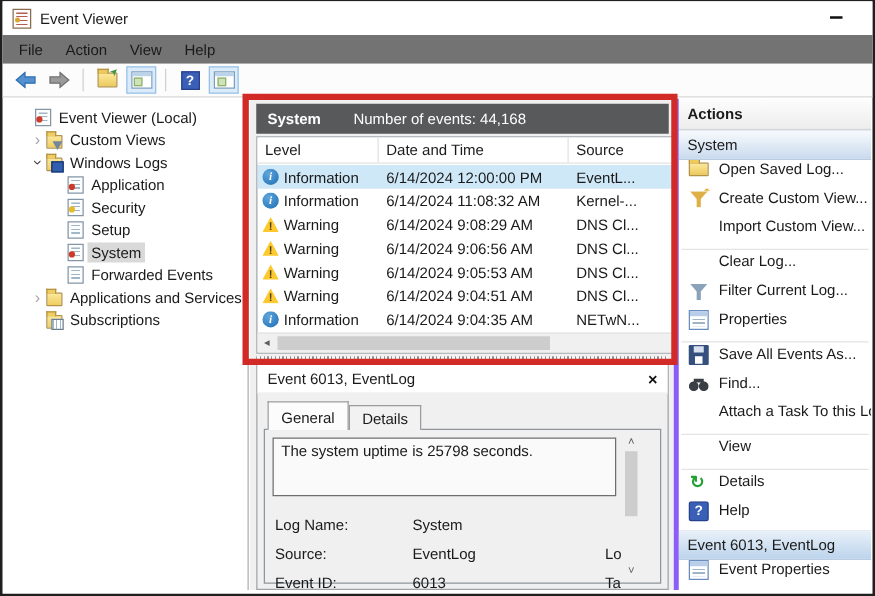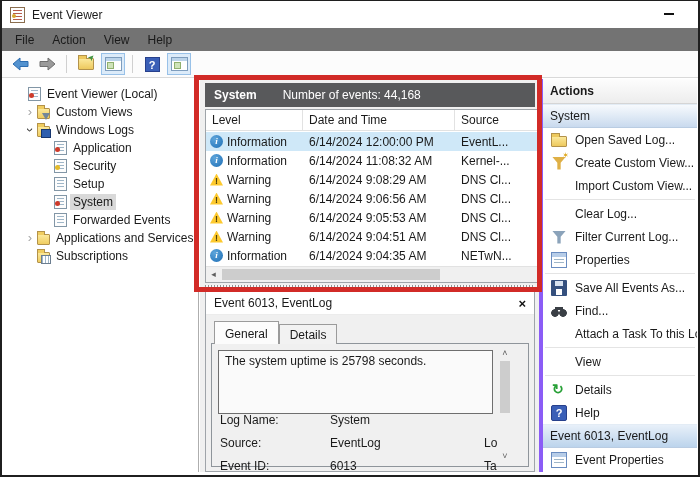--- a/index.html
+++ b/index.html
@@ -89,35 +89,35 @@
 
   
   .detail-panel { position:absolute; left:203px; top:290px; width:330px; height:181px; background:#f0f0f0; border:1px solid #9fa4a9; }
   .detail-header { height:23px; background:#fff; display:flex; align-items:center; padding:0 8px; border-bottom:1px solid #ececec; }
   .detail-title { flex:1; }
   .detail-close { font-size:13px; font-weight:bold; color:#111; cursor:pointer; }
   .tabs { position:absolute; left:8px; top:29px; display:flex; align-items:flex-end; z-index:2; }
   .tab { border:1px solid #9b9b9b; border-bottom:none; background:#f2f2f2; padding:3px 10px 4px; height:20px; cursor:pointer; }
   .tab.active { background:#fcfcfc; height:23px; padding-top:5px; position:relative; z-index:3; }
   .detail-content { position:absolute; left:5px; right:5px; top:51px; bottom:4px; border:1px solid #8f959b; background:#f0f0f0; }
-  .msg-box { position:absolute; left:6px; top:6px; right:35px; height:64px; background:#fafafa; border:1px solid #6e6e6e; padding:3px 6px; }
+  .msg-box { position:absolute; left:6px; top:6px; right:35px; height:47px; background:#fafafa; border:1px solid #6e6e6e; padding:3px 6px; }
   .gscroll { position:absolute; right:16px; top:2px; bottom:2px; width:14px; background:#f0f0f0; }
   .gthumb { position:absolute; left:2px; right:2px; top:15px; height:52px; background:#cdcdcd; }
   .fields { position:absolute; left:8px; right:28px; top:64px; }
   .field-row { display:flex; height:23px; align-items:center; }
   .field-label { width:110px; }
   .field-value { flex:1; }
   .field-right { width:16px; overflow:hidden; white-space:nowrap; }
 
   
   .actions-panel { position:absolute; left:537px; top:78px; right:1px; bottom:3px; background:#fff; border-left:4px solid #8b5cf6; overflow:hidden; }
   .actions-title { height:25px; background:linear-gradient(#fdfdfd,#ededed); border-bottom:1px solid #d5d5d5; font-weight:bold; display:flex; align-items:center; padding-left:7px; }
   .action-section { height:24px; background:linear-gradient(#f7fafd,#c9daee); border-top:1px solid #e3ecf5; border-bottom:1px solid #b9cce2; display:flex; align-items:center; padding-left:7px; cursor:pointer; }
   .action-section.hl { background:linear-gradient(#e8f0f9,#bcd4ec); }
-  .action-item { height:23px; display:flex; align-items:center; padding-left:8px; gap:8px; white-space:nowrap; overflow:hidden; cursor:pointer; }
+  .action-item { height:23px; display:flex; padding-left:8px; gap:8px; white-space:nowrap; overflow:hidden; cursor:pointer; }
   .action-sep { height:1px; background:#e4e4e4; margin:2px 2px; }
   .ai { width:16px; height:16px; flex:none; position:relative; display:inline-block; }
   .ai.open-folder { top:2px; height:11px; background:linear-gradient(#fbe89a,#edc95e); border:1px solid #b3924a; border-radius:1px; }
   .ai.open-folder::before { content:""; position:absolute; top:-4px; left:-1px; width:7px; height:3px; background:#edc95e; border:1px solid #b3924a; border-bottom:none; }
   .ai.create-filter::before, .ai.filter::before { content:""; position:absolute; left:1px; top:2px; width:14px; height:13px; clip-path:polygon(0 0,100% 0,62% 48%,62% 100%,38% 100%,38% 48%); }
   .ai.create-filter::before { background:#dfb046; }
   .ai.create-filter::after { content:"✶"; position:absolute; right:-2px; top:-4px; font-size:8px; color:#e0a81e; }
   .ai.filter::before { background:#8ba3ba; }
   .ai.properties, .ai.event-properties { border:1px solid #6a8cc0; background:#fff; }
   .ai.properties::before, .ai.event-properties::before { content:""; position:absolute; left:0; right:0; top:0; height:4px; background:#b7cde8; }

